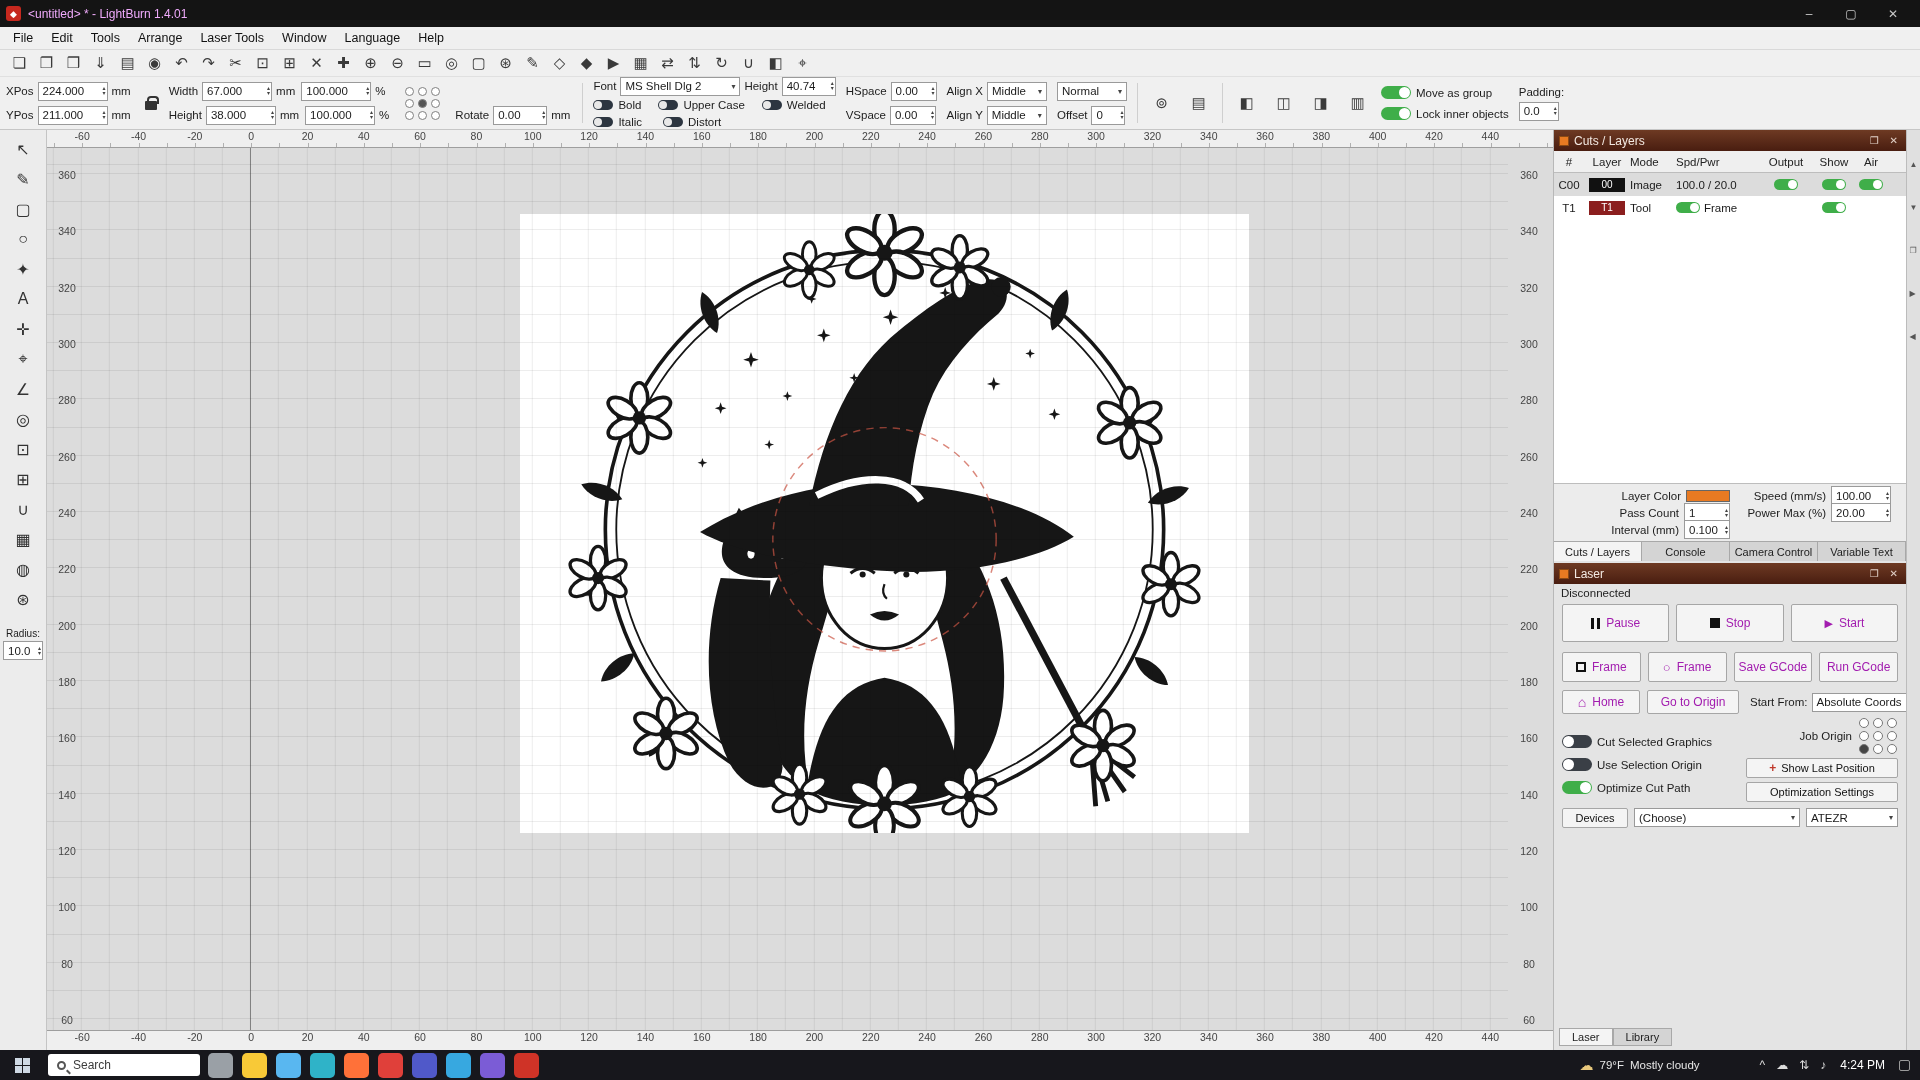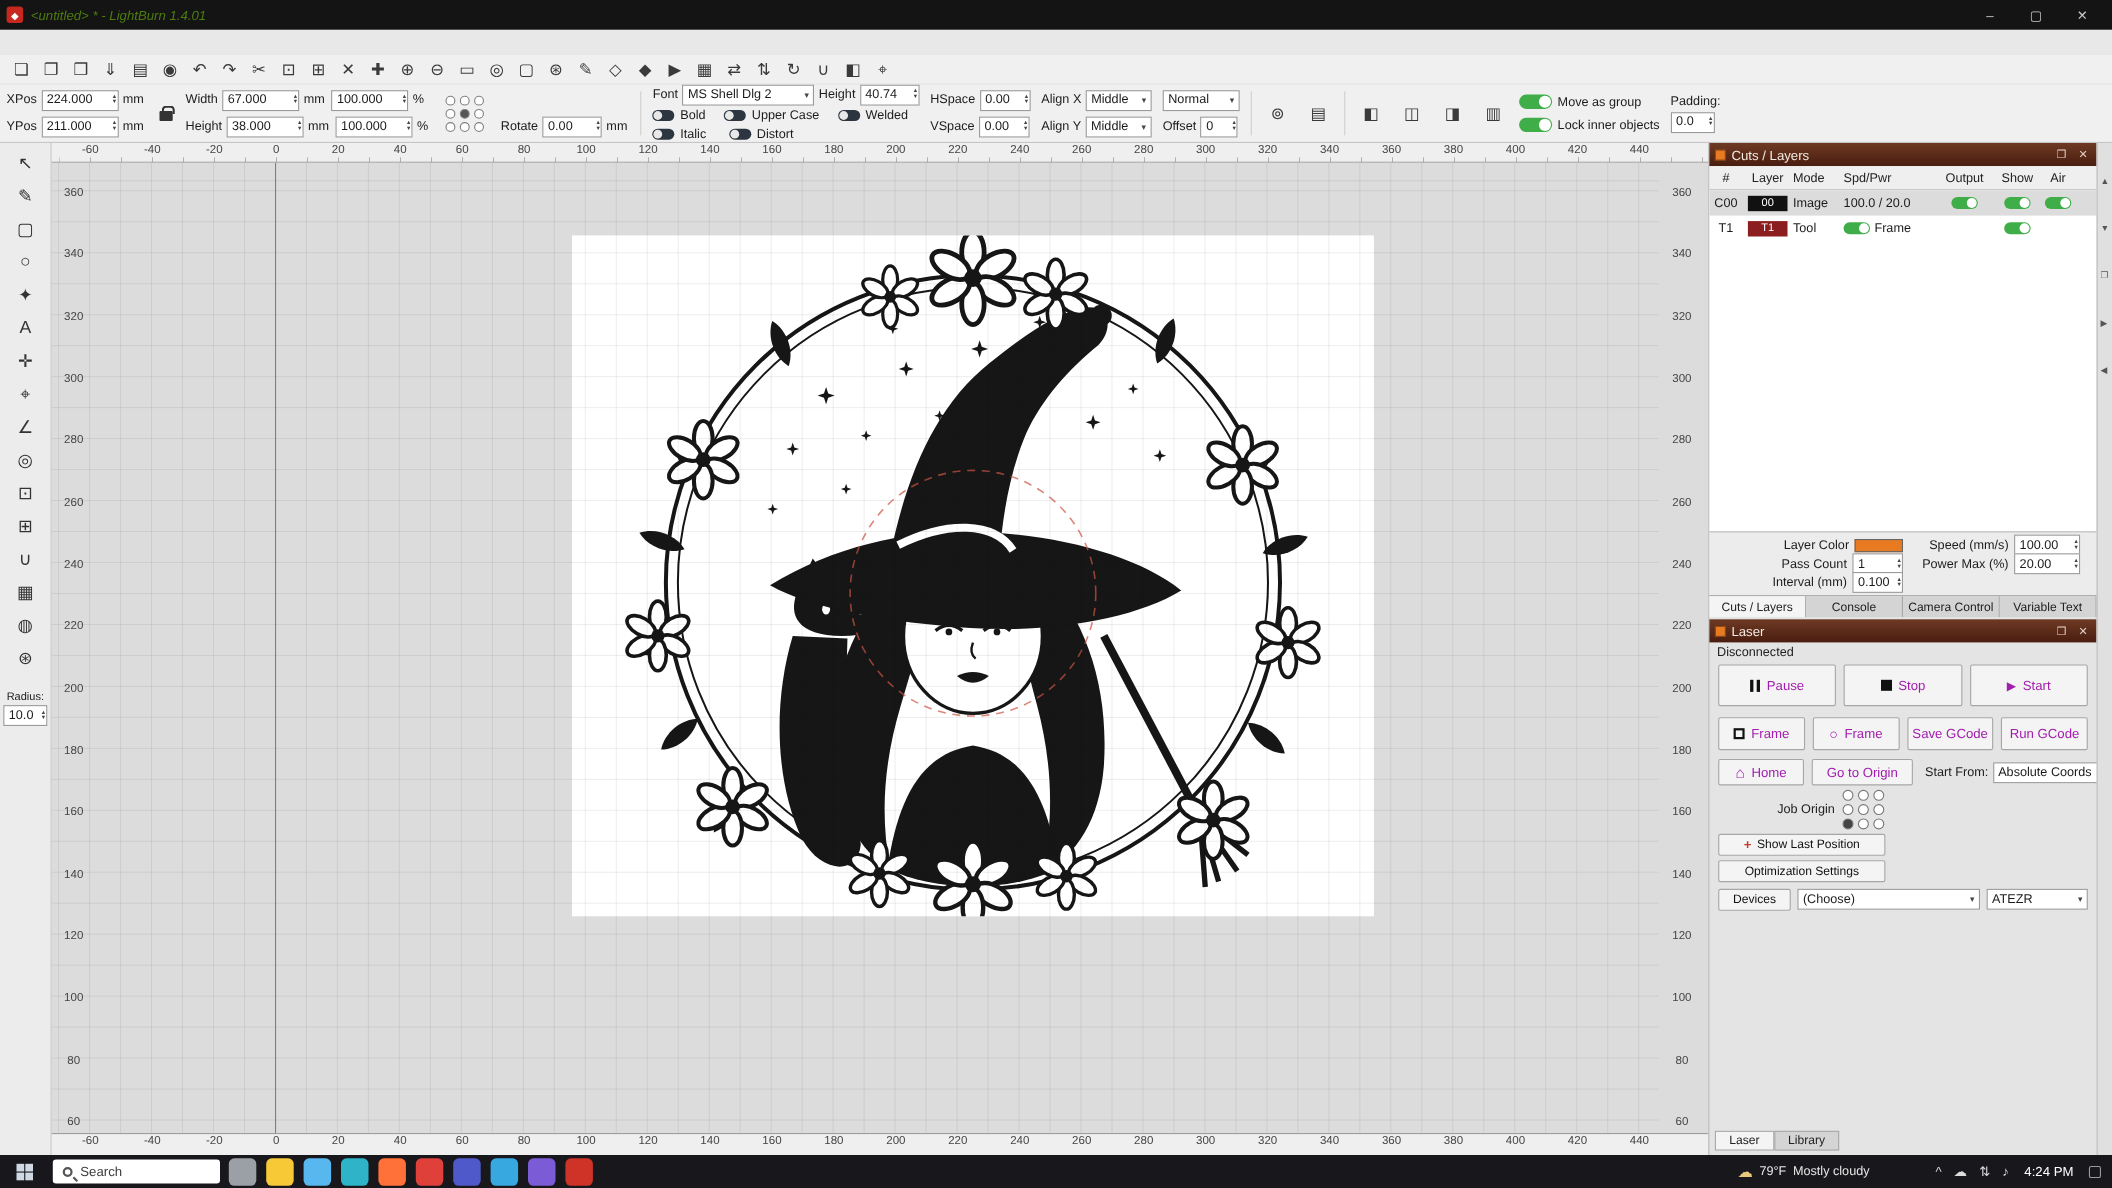--- a/index.html
+++ b/index.html
@@ -3,21 +3,21 @@
 <meta charset="utf-8">
 <style>
   * { margin:0; padding:0; box-sizing:border-box; }
   html,body { width:1920px; height:1080px; overflow:hidden; }
   body { font-family:"Liberation Sans", sans-serif; font-size:12px; color:#1b1b1b; background:#dcdcdc; }
   .screen { position:relative; width:1920px; height:1080px; background:#e8e8e8; }
 
   
   .titlebar { position:absolute; top:0; left:0; width:1920px; height:27px; background:#141414; display:flex; align-items:center; padding:0 6px; gap:7px; }
   .app-icon { width:15px; height:15px; background:#c6281e; border-radius:3px; display:flex; align-items:center; justify-content:center; color:#fff; font-size:9px; }
-  .titletext { color:#4d7c0f; font-size:12px;font-style:italic; }
+  .titletext { color:#f0abfc; font-size:12px; }
   .win-controls { margin-left:auto; display:flex; }
   .win-btn { width:42px; height:27px; display:flex; align-items:center; justify-content:center; color:#c8c8c8; font-size:12px; }
 
   
   .menubar { position:absolute; top:27px; left:0; width:1920px; height:23px; background:#f0f0f0; border-bottom:1px solid #d9d9d9; display:flex; align-items:center; padding-left:4px; }
   .menubar [data-list] { display:flex; }
   .menu-item { padding:3px 9px; font-size:12.5px; color:#111; }
 
   
   .toolbar1 { position:absolute; top:50px; left:0; width:1920px; height:27px; background:#f0f0f0; border-bottom:1px solid #e0e0e0; display:flex; align-items:center; padding-left:6px; }
@@ -159,20 +159,33 @@
   <div class="titlebar">
     <span class="app-icon">◆</span>
     <span class="titletext">&lt;untitled&gt; * - LightBurn 1.4.01</span>
     <div class="win-controls">
       <span class="win-btn">–</span>
       <span class="win-btn">▢</span>
       <span class="win-btn">✕</span>
     </div>
   </div>
 
+  <div class="menubar">
+    <div data-list="menubar.items">
+
+    <span class="menu-item">File</span>
+        <span class="menu-item">Edit</span>
+        <span class="menu-item">Tools</span>
+        <span class="menu-item">Arrange</span>
+        <span class="menu-item">Laser Tools</span>
+        <span class="menu-item">Window</span>
+        <span class="menu-item">Language</span>
+        <span class="menu-item">Help</span>
+      </div>
+  </div>
 
   <div class="toolbar1">
     <div data-list="toolbar.icons">
 
     <span class="tb-icon">❏</span>
         <span class="tb-icon">❐</span>
         <span class="tb-icon">❒</span>
         <span class="tb-icon">⇓</span>
         <span class="tb-icon">▤</span>
         <span class="tb-icon">◉</span>
@@ -802,20 +815,34 @@
           <span>Go to Origin</span>
         </span>
       <span class="sf">
         <span class="lbl">Start From:</span>
         <span class="dd" style="width:118px">
             <span>Absolute Coords</span>
           </span>
       </span>
     </div>
     <div class="lp-bottom">
+      <div class="lp-left">
+        <div class="minirow">
+          <span class="tgl off"></span>
+          <span class="lbl">Cut Selected Graphics</span>
+        </div>
+        <div class="minirow">
+          <span class="tgl off"></span>
+          <span class="lbl">Use Selection Origin</span>
+        </div>
+        <div class="minirow">
+          <span class="tgl"></span>
+          <span class="lbl">Optimize Cut Path</span>
+        </div>
+      </div>
       <div class="lp-right">
         <div class="jo-wrap">
           <span class="lbl">Job Origin</span>
           <span class="jo-grid">
             <span class="jo"></span>
               <span class="jo"></span>
               <span class="jo"></span>
             <span class="jo"></span>
               <span class="jo"></span>
               <span class="jo"></span>

